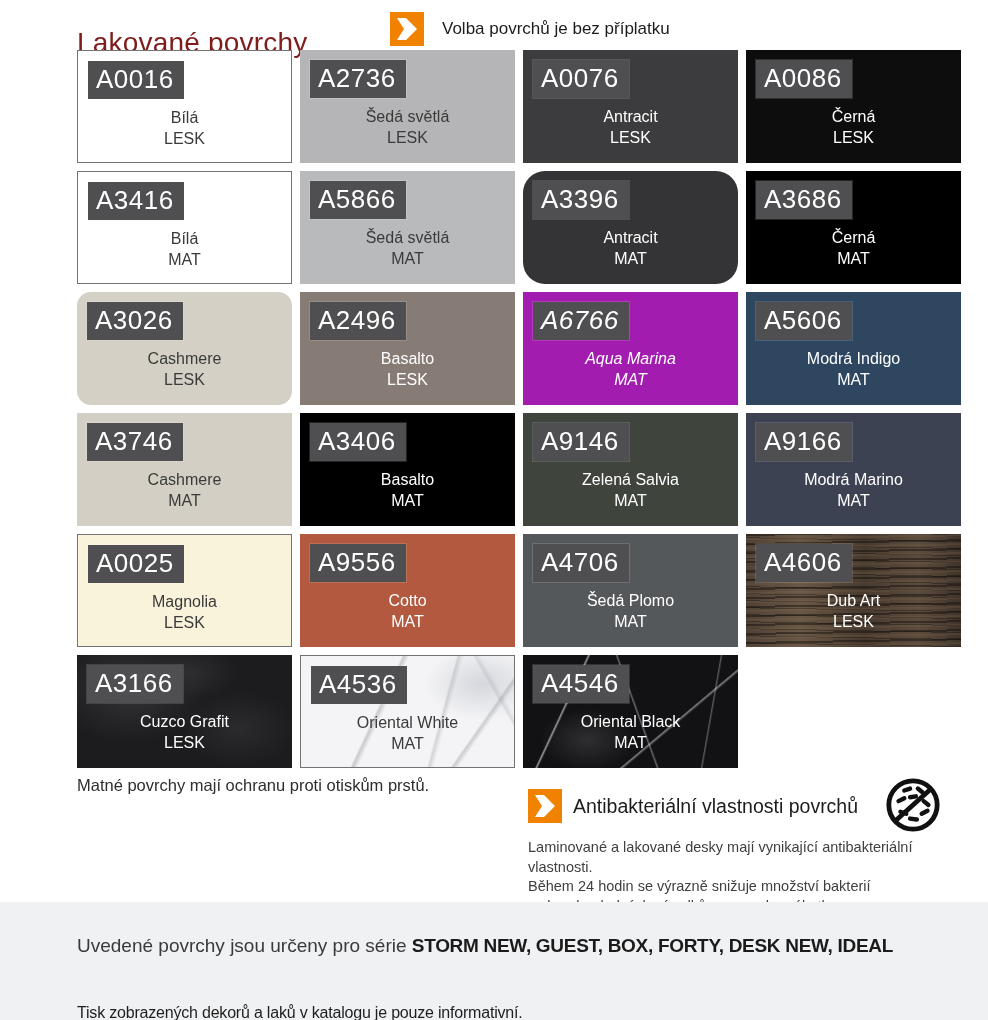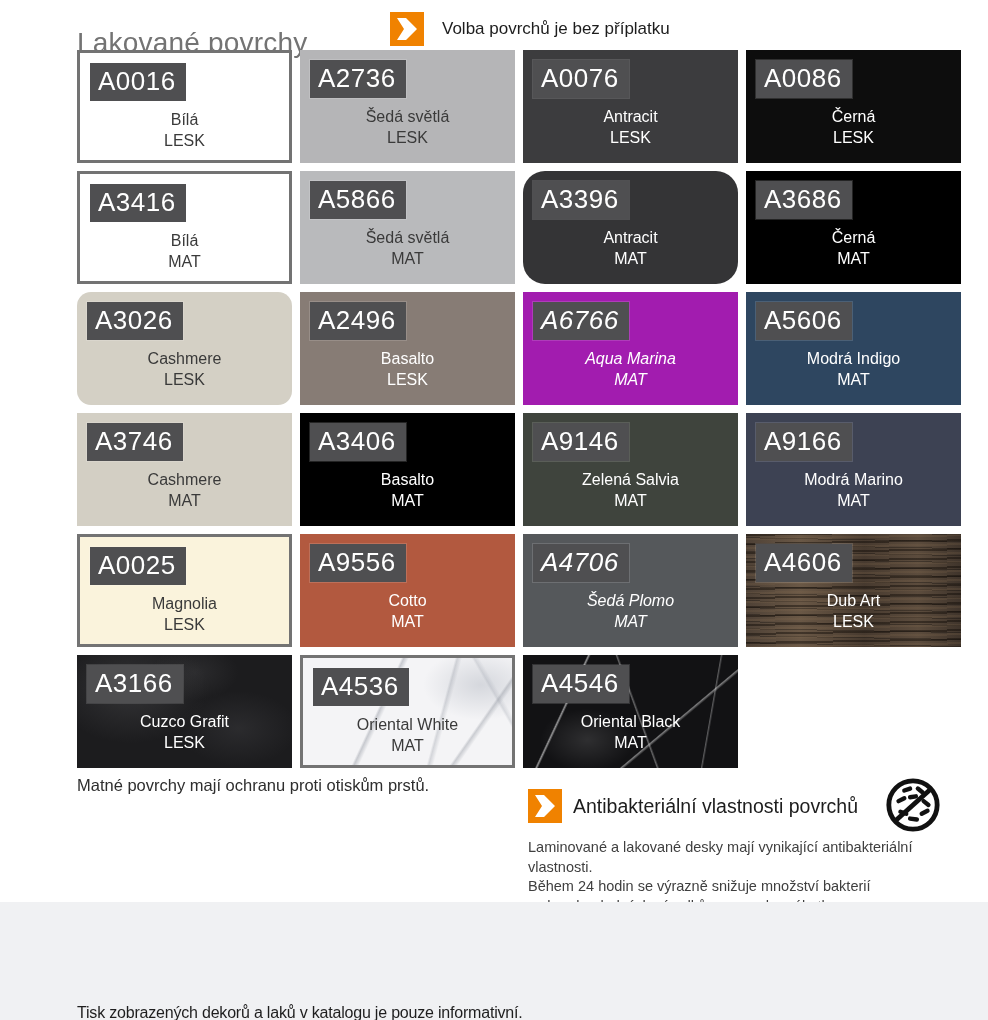--- a/index.html
+++ b/index.html
@@ -3,37 +3,37 @@
 <meta charset="utf-8">
 <style>
   html,body{margin:0;padding:0;}
   body{
     width:988px;height:1020px;position:relative;background:#ffffff;
     font-family:"Liberation Sans","DejaVu Sans",sans-serif;color:#2e2e2e;
     overflow:hidden;
   }
   .abs{position:absolute;}
   .page-title{
-    left:77px;top:8px;font-size:28px;font-weight:300;color:#737373;letter-spacing:.2px;
+    left:77px;top:8px;font-size:28px;font-weight:300;color:#7f1d1d;letter-spacing:.2px;
   }
   .chip-icon{
     width:34px;height:34px;display:block;
   }
   .header-note-icon{left:390px;top:12px;}
   .header-note-label{left:434px;top:19px;font-size:17px;color:#1d1d1d;margin-left:8px;}
 
   .swatch-grid{
     left:77px;top:50px;
     display:grid;
     grid-template-columns:repeat(4,215px);
     grid-auto-rows:113px;
     gap:8px 8px;
   }
   .swatch{position:relative;box-sizing:border-box;}
-  .swatch.bordered{border:3px solid #737373;}
+  .swatch.bordered{border:1px solid #737373;}
   .code-badge{
     position:absolute;left:10px;top:10px;
     background:#4f4f51;color:#ffffff;
     font-size:26px;line-height:36px;padding:0 10px 2px 8px;
     box-shadow:0 0 0 1px rgba(255,255,255,.14);
     letter-spacing:.5px;
   }
   .swatch-label{
     position:absolute;left:0;right:0;top:56px;
     text-align:center;font-size:16px;line-height:21px;
@@ -167,21 +167,21 @@
       <span class="swatch-label"><span>Modrá Marino</span><br><span>MAT</span></span>
     </div>
     <div class="swatch t-dark bordered" style="background: rgb(250, 243, 220);">
       <span class="code-badge">A0025</span>
       <span class="swatch-label"><span>Magnolia</span><br><span>LESK</span></span>
     </div>
     <div class="swatch t-light" style="background: rgb(178, 89, 63);">
       <span class="code-badge">A9556</span>
       <span class="swatch-label"><span>Cotto</span><br><span>MAT</span></span>
     </div>
-    <div class="swatch t-light" style="background: rgb(85, 88, 91); font-style: italic;">
+    <div class="swatch t-light" style="background: rgb(85, 88, 91);">
       <span class="code-badge">A4706</span>
       <span class="swatch-label"><span>Šedá Plomo</span><br><span>MAT</span></span>
     </div>
     <div class="swatch t-light tex-wood">
       <span class="code-badge">A4606</span>
       <span class="swatch-label"><span>Dub Art</span><br><span>LESK</span></span>
     </div>
     <div class="swatch t-light tex-charcoal">
       <span class="code-badge">A3166</span>
       <span class="swatch-label"><span>Cuzco Grafit</span><br><span>LESK</span></span>
@@ -221,15 +221,15 @@
     </g>
     <line x1="11" y1="47" x2="49" y2="13" stroke="#111111" stroke-width="5"></line>
   </svg>
 </span>
 
 <div class="abs anti-text">Laminované a lakované desky mají vynikající antibakteriální vlastnosti.
 Během 24 hodin se výrazně snižuje množství bakterií
 a choroboplodných zárodků na povrchu nábytku.</div>
 
 <div class="abs footer">
-  <p class="footer-series"><br></p>
+  <p class="footer-series"><span><span class="seg">Uvedené povrchy jsou určeny pro série </span><span class="seg-bold">STORM NEW, GUEST, BOX, FORTY, DESK NEW, IDEAL</span></span><br></p>
   <p class="footer-note">Tisk zobrazených dekorů a laků v katalogu je pouze informativní.</p>
 </div>
 
 </body></html>

